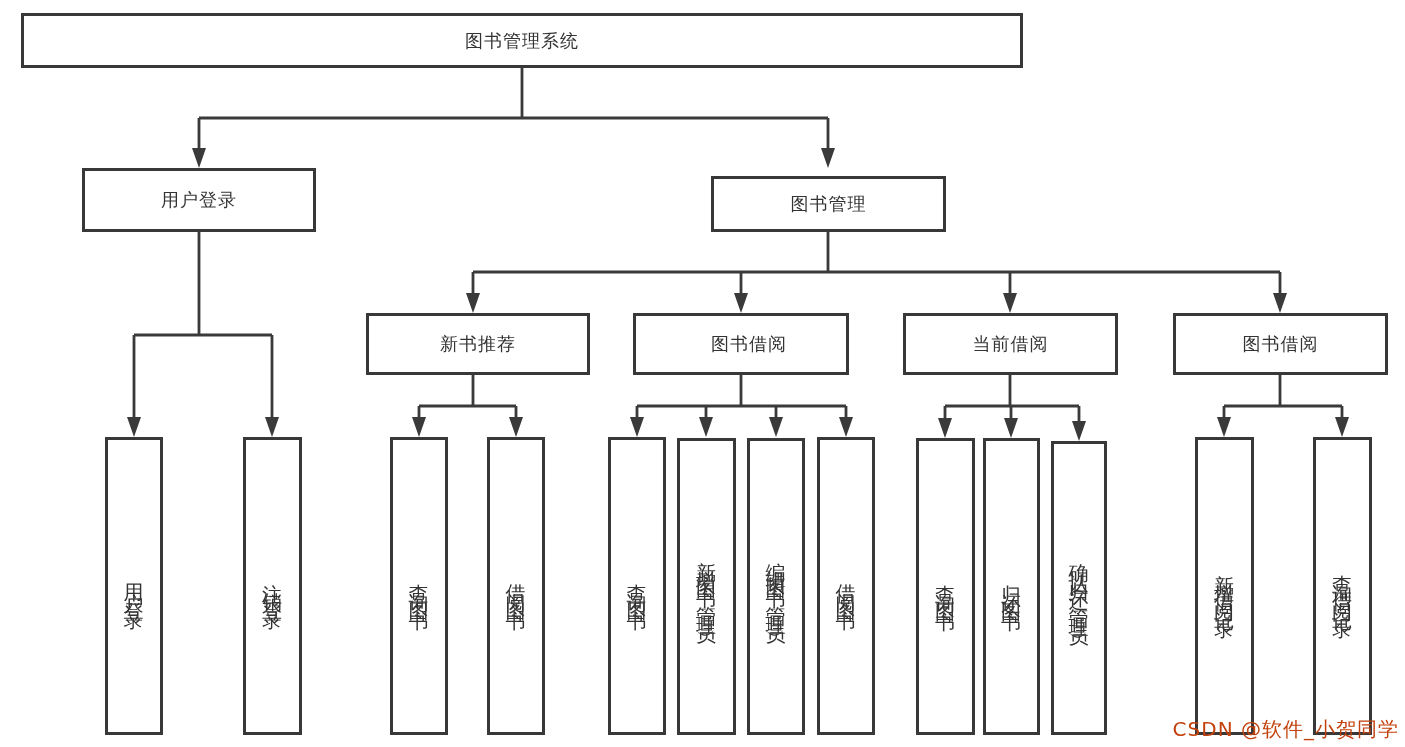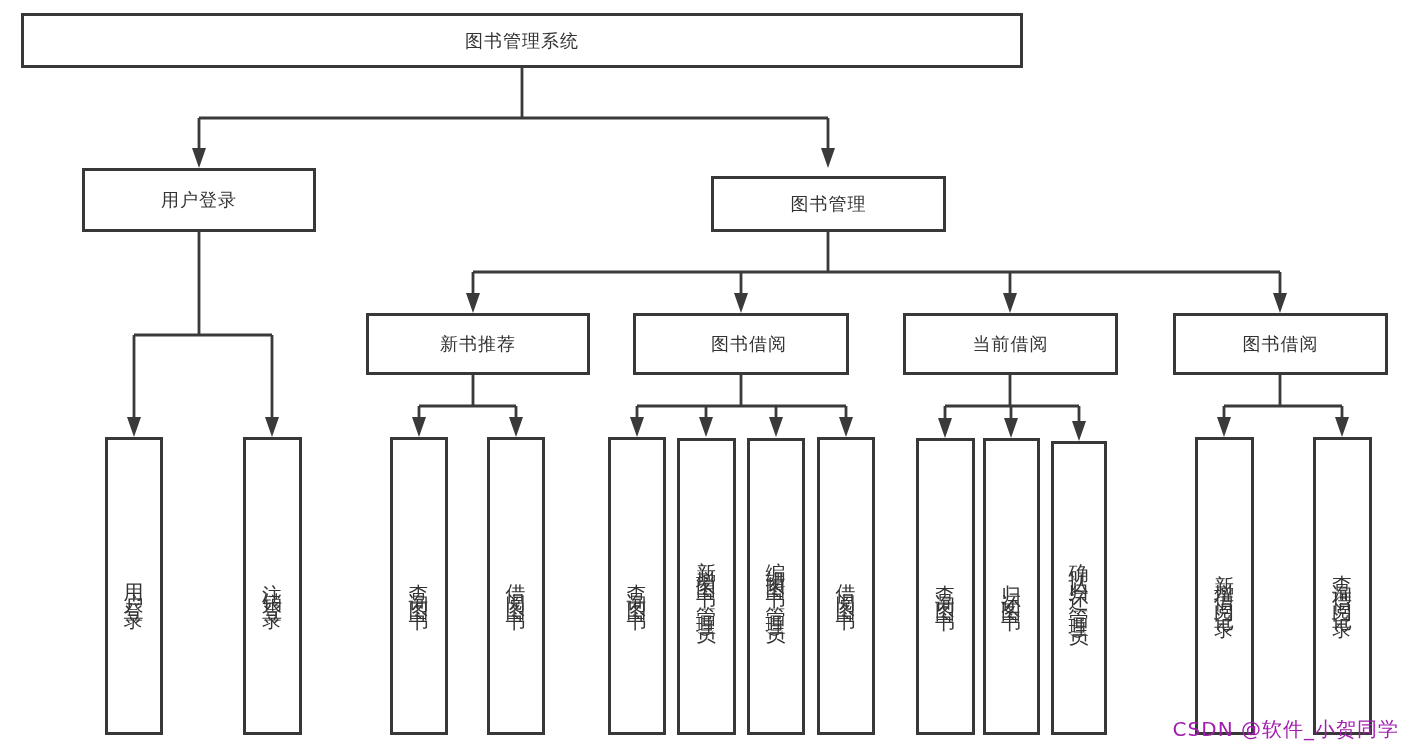--- a/index.html
+++ b/index.html
@@ -40,21 +40,21 @@
     color: #333333;
     letter-spacing: 9px;
     line-height: 1;
     white-space: nowrap;
   }
   .watermark {
     position: absolute;
     right: 6px;
     bottom: 4px;
     font-size: 20px;
-    color: #a21caf;
+    color: #c2410c;
     letter-spacing: 1px;
     white-space: nowrap;
     z-index: 5;
   }
 </style>
 </head>
 <body>
 
 <div class="stage">
 

